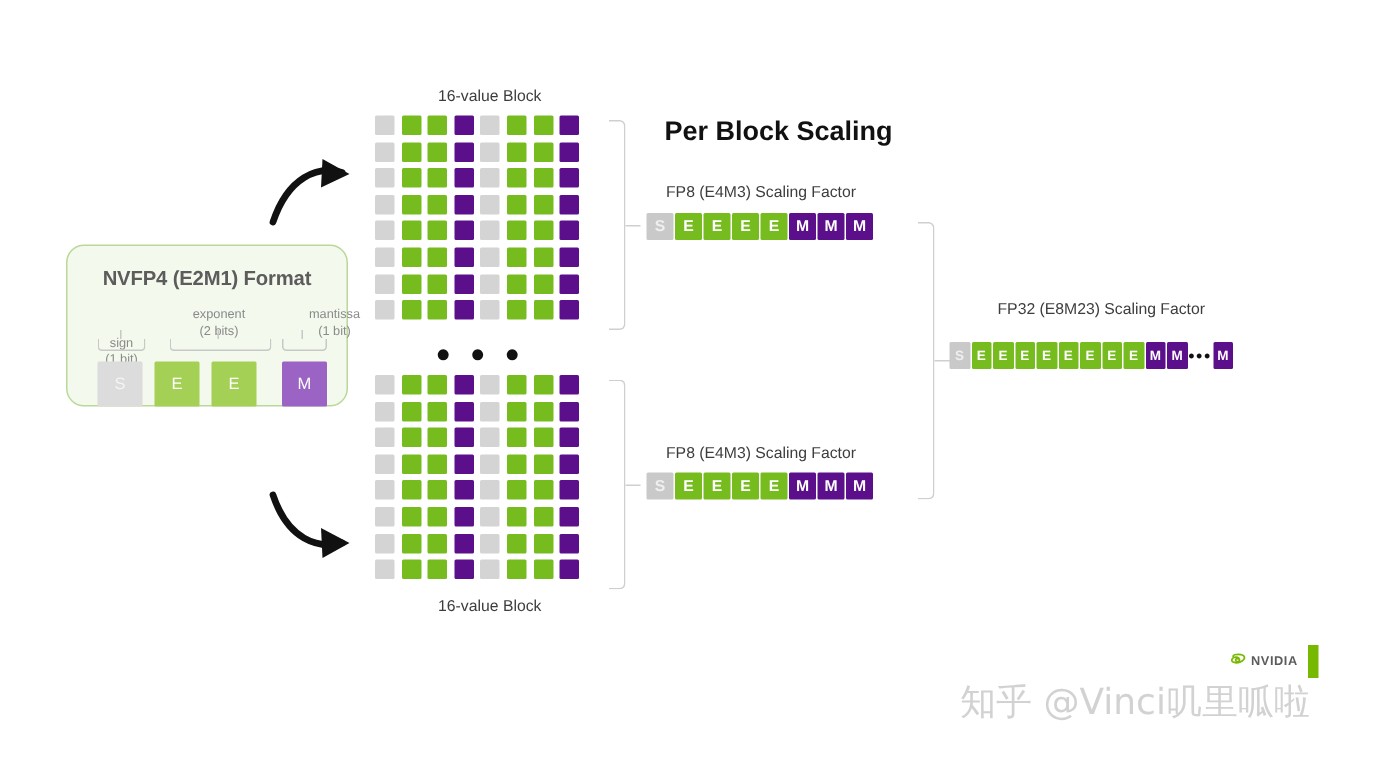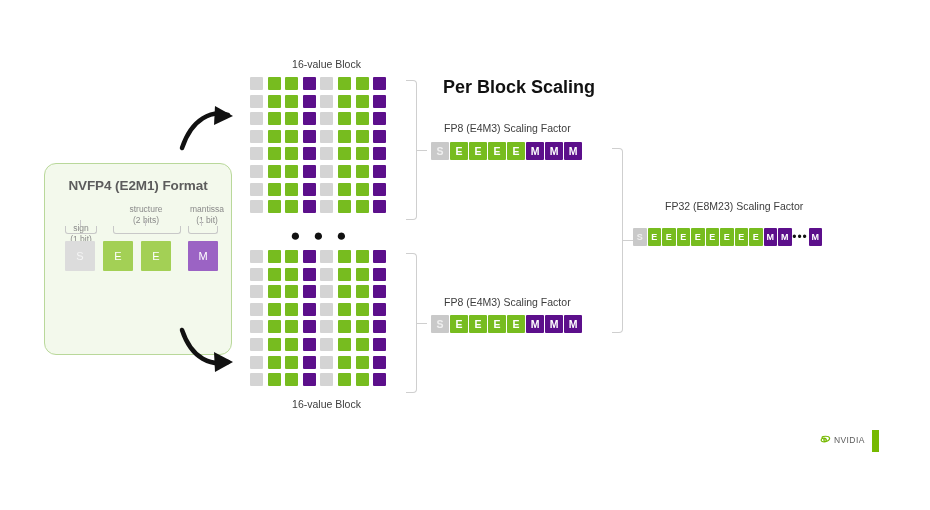--- a/index.html
+++ b/index.html
@@ -7,39 +7,39 @@
     width:930px;height:510px;
     background:#ffffff;
     font-family:"Liberation Sans","DejaVu Sans",sans-serif;
     overflow:hidden;
     position:relative;
   }
   #stage{position:absolute;left:0;top:0;width:930px;height:510px;}
 
   
   .nvfp4-card{
-    position:absolute;left:44px;top:163px;width:188px;height:192px;
+    position:absolute;left:44px;top:163px;width:188px;height:108px;
     background:#f3f9ec;
     border:1px solid #b9d89a;
     border-radius:12px;
     box-sizing:border-box;
   }
   .nvfp4-title{
     position:absolute;left:0;top:14px;width:100%;
     text-align:center;
     font-size:13.5px;font-weight:bold;color:#5c5c5c;
     letter-spacing:-0.1px;
   }
   .bit-group-label{
     position:absolute;text-align:center;
     font-size:8.5px;color:#8a8a8a;line-height:10.5px;
   }
   .bg-sign{left:8px;top:40px;width:56px;margin-top:19px;}
   .bg-exp{left:64px;top:40px;width:74px;}
-  .bg-man{left:138px;top:40px;width:48px;text-align:center;}
+  .bg-man{left:154px;top:40px;width:48px;text-align:center;}
 
   .brace{
     position:absolute;
     border-left:1px solid #c8c8c8;
     border-right:1px solid #c8c8c8;
     border-bottom:1px solid #c8c8c8;
     border-radius:0 0 3px 3px;
     height:7px;
   }
   .brace-stem{
@@ -156,21 +156,21 @@
     font-size:12.5px;font-style:italic;color:#2b2b2b;
   }
 
   
   .nvlogo{
     position:absolute;left:820px;top:434px;
     display:flex;align-items:center;gap:3px;
   }
   .nvlogo-eye{width:11px;height:11px;}
   .nvlogo-text{
-    font-size:8.5px;font-weight:normal;color:#5c5c5c;letter-spacing:0.4px;
+    font-size:8.5px;font-weight:bold;color:#5c5c5c;letter-spacing:0.4px;
   }
   .nvlogo-bar{
     position:absolute;left:872px;top:430px;width:7px;height:22px;background:#76b900;
   }
 
   
   .watermark{
     position:absolute;left:640px;top:452px;
     font-size:24px;color:#d2d2d2;white-space:nowrap;
     font-family:"DejaVu Sans",sans-serif;
@@ -183,21 +183,21 @@
 <div id="stage">
 
   <div class="nvfp4-card">
     <div class="nvfp4-title">NVFP4 (E2M1) Format</div>
 
     <div class="bit-group-label bg-sign">
       <span>sign</span><br>
       <span>(1 bit)</span>
     </div>
     <div class="bit-group-label bg-exp">
-      <span>structure</span><br>
+      <span>exponent</span><br>
       <span>(2 bits)</span>
     </div>
     <div class="bit-group-label bg-man">
       <span>mantissa</span><br>
       <span>(1 bit)</span>
     </div>
 
     <div class="brace-stem br-sign-stem"></div>
     <div class="brace br-sign"></div>
     <div class="brace-stem br-exp-stem"></div>
@@ -411,14 +411,15 @@
 
 
   <div class="nvlogo">
     <svg class="nvlogo-eye" viewBox="0 0 32 32">
       <path d="M6 10 C 6 6, 26 4, 28 12 C 29 19, 14 26, 5 21 C 2 19, 3 13, 10 12 C 16 11, 20 15, 18 19 C 16 22, 11 21, 11 17 C 11 15, 13 14, 15 15" fill="none" stroke="#76b900" stroke-width="3.4" stroke-linecap="round"></path>
     </svg>
     <span class="nvlogo-text">NVIDIA</span>
   </div>
   <div class="nvlogo-bar"></div>
 
+  <div class="watermark">知乎 @Vinci叽里呱啦</div>
 
 </div>
 
 </body></html>

